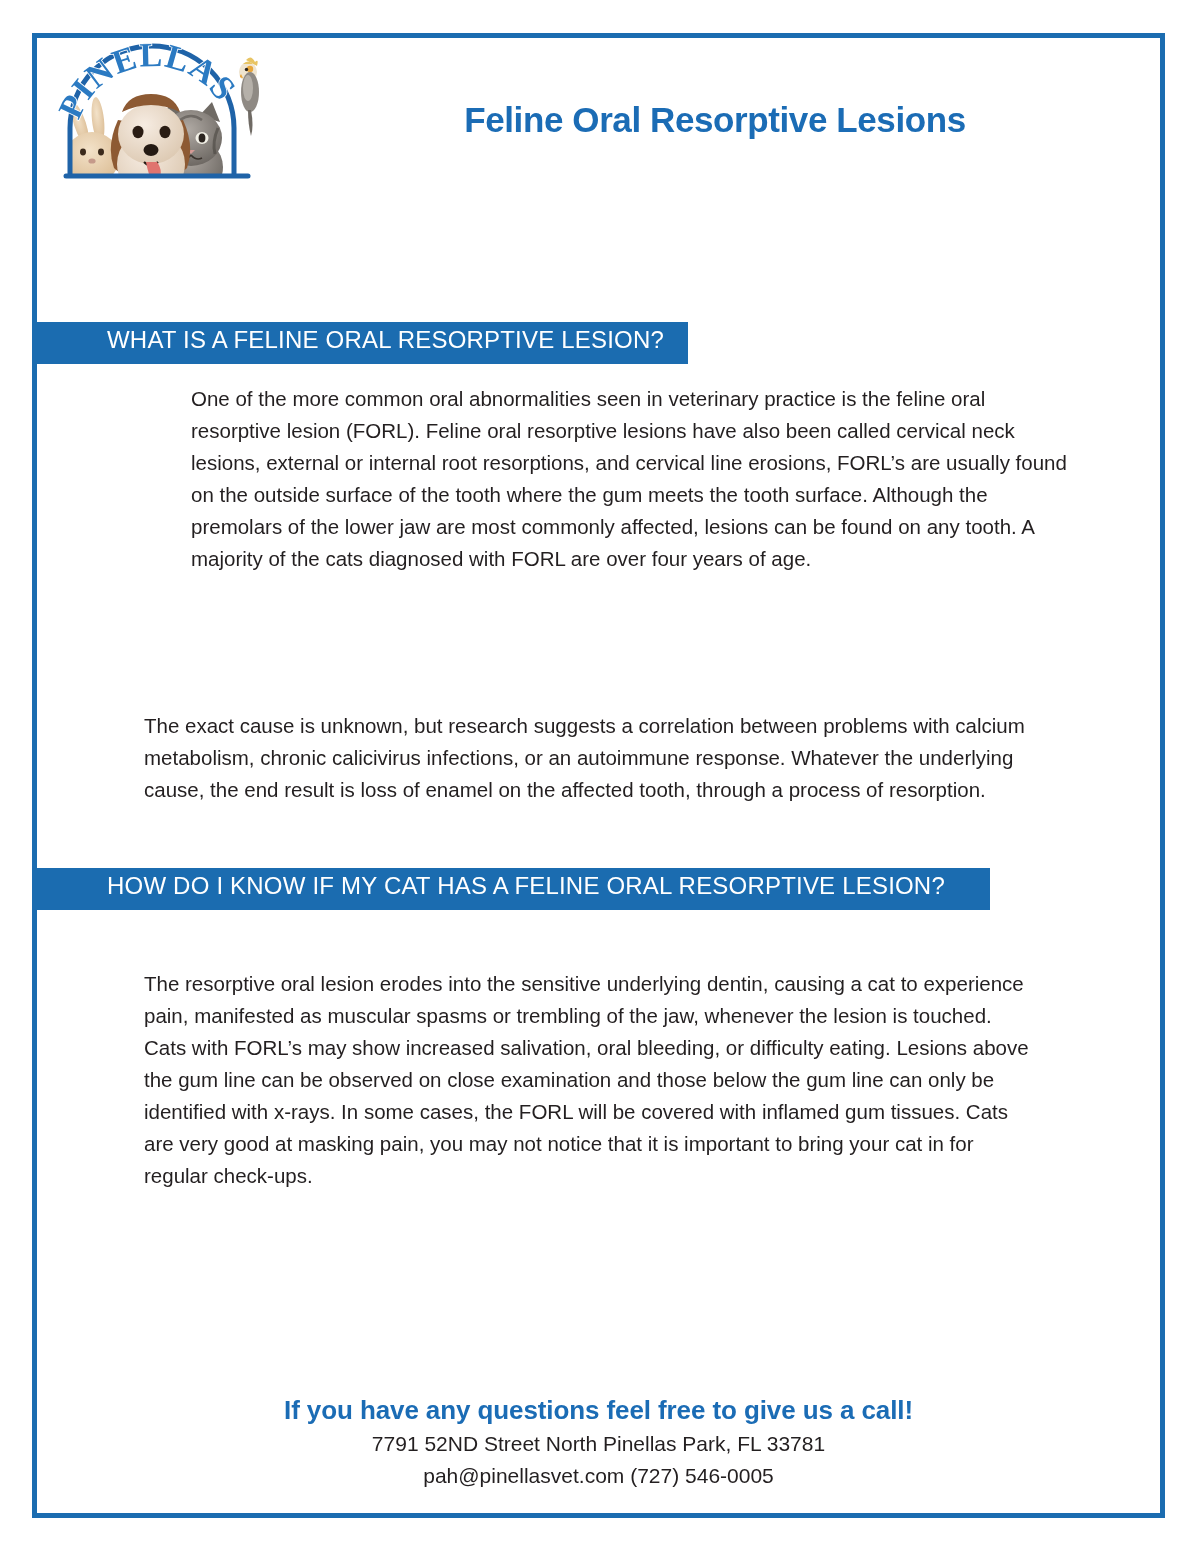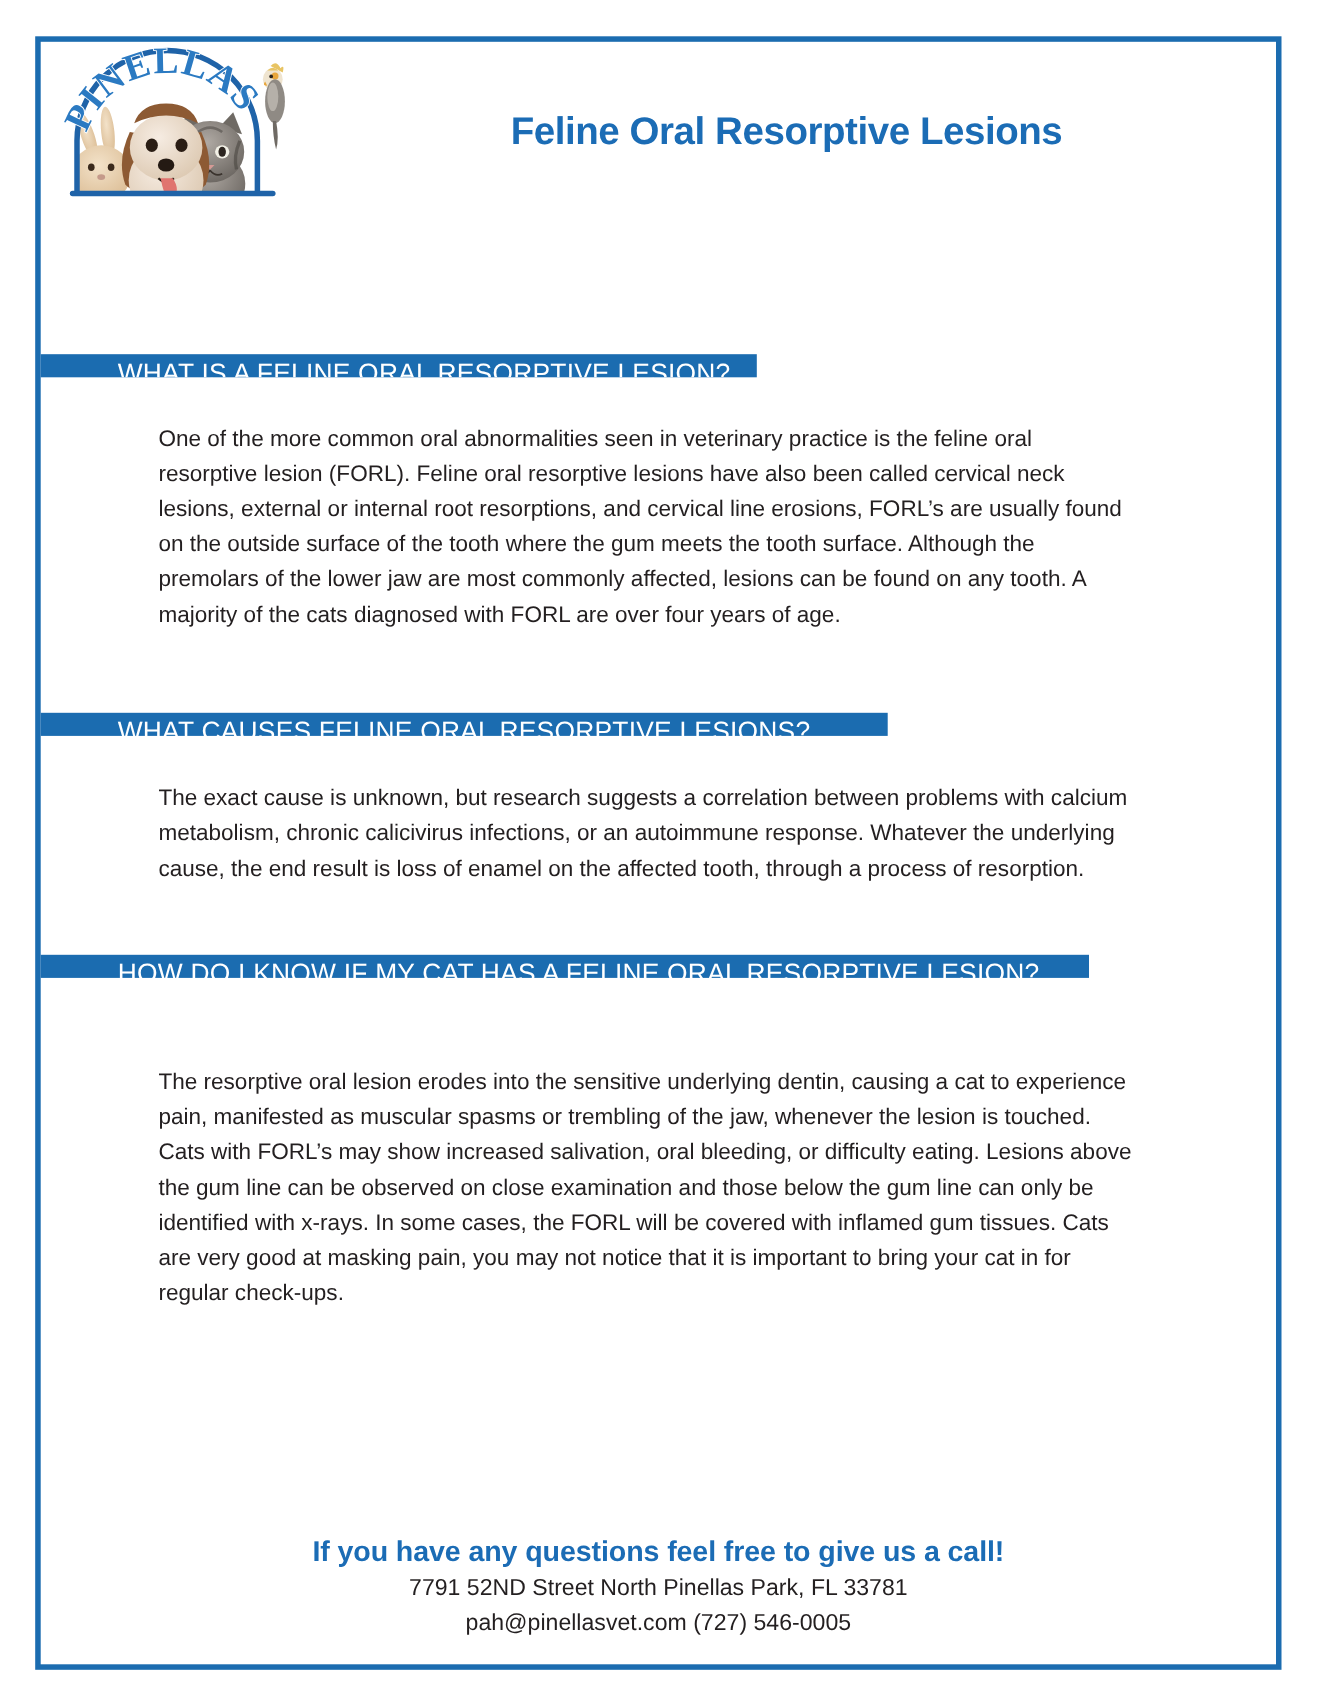--- a/index.html
+++ b/index.html
@@ -72,21 +72,21 @@
     font-weight: bold;
     color: #1b6cb5;
     letter-spacing: -0.4px;
     white-space: nowrap;
   }
 
   
   .section-bar {
     position: absolute;
     left: 37px;
-    height: 21px;
+    height: 42px;
     background: #1b6cb0;
     color: #ffffff;
     font-size: 24px;
     line-height: 35px;
     letter-spacing: 0.2px;
     box-sizing: border-box;
     padding-left: 70px;
     white-space: nowrap;
     overflow: hidden;
   }
@@ -97,21 +97,21 @@
   
   .body-text {
     position: absolute;
     left: 144px;
     width: 885px;
     font-size: 20.5px;
     line-height: 32px;
     color: #231f20;
     text-align: left;
   }
-  .para-1 { top: 383px; }
+  .para-1 { top: 383px; margin-left: 47px; }
   .para-2 { top: 710px; }
   .para-3 { top: 968px; }
 
   
   .footer {
     position: absolute;
     left: 37px;
     top: 1372px;
     width: 1123px;
     text-align: center;
@@ -220,21 +220,20 @@
         <path d="M3 16 q-3 4 2 4" fill="#e8a63c"></path>
       </g>
     </svg>
   </div>
 
   <div class="doc-title">Feline Oral Resorptive Lesions</div>
 
   <div class="section-bar bar-1">WHAT IS A FELINE ORAL RESORPTIVE LESION?</div>
   <div class="body-text para-1">One of the more common oral abnormalities seen in veterinary practice is the feline oral resorptive lesion (FORL). Feline oral resorptive lesions have also been called cervical neck lesions, external or internal root resorptions, and cervical line erosions, FORL’s are usually found on the outside surface of the tooth where the gum meets the tooth surface. Although the premolars of the lower jaw are most commonly affected, lesions can be found on any tooth. A majority of the cats diagnosed with FORL are over four years of age.</div>
 
-  <div class="section-bar bar-2">WHAT CAUSES FELINE ORAL RESORPTIVE LESIONS?</div>
   <div class="body-text para-2">The exact cause is unknown, but research suggests a correlation between problems with calcium metabolism, chronic calicivirus infections, or an autoimmune response. Whatever the underlying cause, the end result is loss of enamel on the affected tooth, through a process of resorption.</div>
 
   <div class="section-bar bar-3">HOW DO I KNOW IF MY CAT HAS A FELINE ORAL RESORPTIVE LESION?</div>
   <div class="body-text para-3">The resorptive oral lesion erodes into the sensitive underlying dentin, causing a cat to experience pain, manifested as muscular spasms or trembling of the jaw, whenever the lesion is touched. Cats with FORL’s may show increased salivation, oral bleeding, or difficulty eating. Lesions above the gum line can be observed on close examination and those below the gum line can only be identified with x-rays. In some cases, the FORL will be covered with inflamed gum tissues. Cats are very good at masking pain, you may not notice that it is important to bring your cat in for regular check-ups.</div>
 
   <div class="footer">
     <div class="footer-headline">If you have any questions feel free to give us a call!</div>
     <div class="footer-line">7791 52ND Street North Pinellas Park, FL 33781</div>
     <div class="footer-line">pah@pinellasvet.com (727) 546-0005</div>
   </div>

